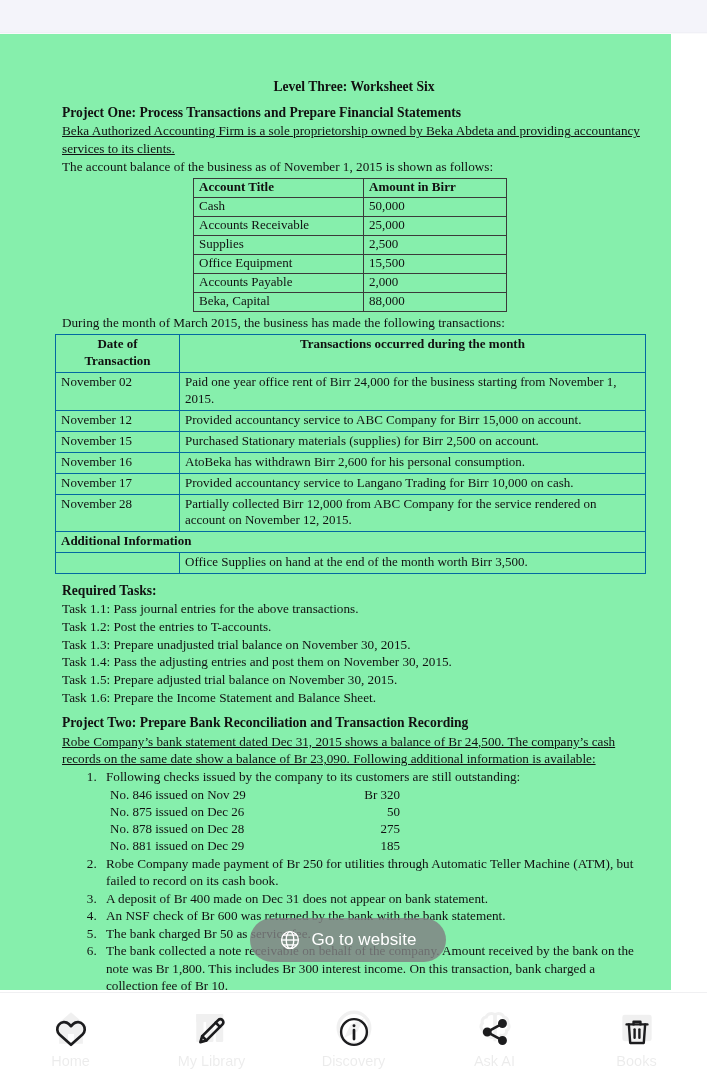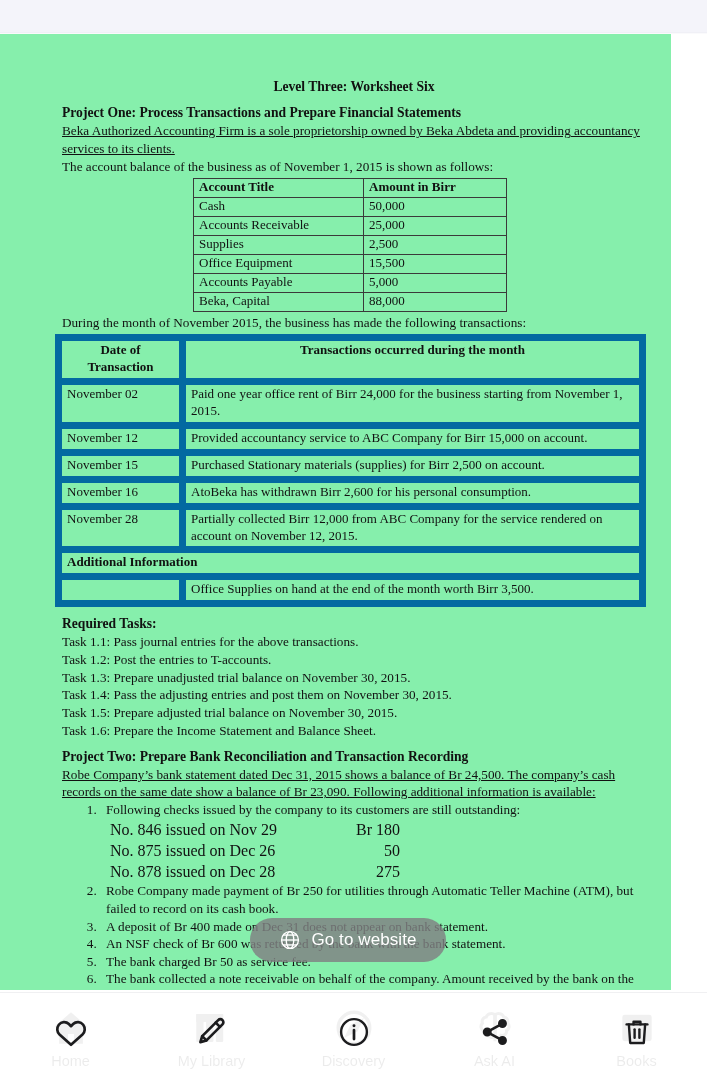--- a/index.html
+++ b/index.html
@@ -60,21 +60,21 @@
   #tbl-accounts th { font-weight:bold; }
   #tbl-accounts .c1 { width:170px; }
 
   
   #tbl-trans {
     margin:3px 0 2px -7px;
     width:591px;
     table-layout:fixed;
   }
   #tbl-trans td, #tbl-trans th {
-    border:7px solid #0369a1;
+    border:1px solid #0369a1;
     padding:1px 5px 2px 5px;
     vertical-align:top;
     text-align:left;
     font-weight:normal;
   }
   #tbl-trans th { font-weight:bold; text-align:center; }
   #tbl-trans .hd-date { width:124px; }
   #tbl-trans td.date { white-space:nowrap; }
   #tbl-trans .addl { font-weight:bold; }
 
@@ -82,21 +82,21 @@
   ol.items {
     margin:0; padding:0 0 0 38px;
     list-style-position:outside;
   }
   ol.items > li {
     margin:0 0 0 0;
     padding-left:6px;
     line-height:1.33;
   }
   .checks { margin:0 0 0 4px; width:290px; }
-  .checks td { padding:0; line-height:1.33; font-size:16px; }
+  .checks td { padding:0; line-height:1.33; font-size:13px; }
   .checks td.amt { text-align:right; width:74px; }
 
   
   #go-website {
     position:absolute;
     left:250px; top:918px;
     width:196px; height:44px;
     border-radius:22px;
     background:rgba(128,128,130,0.82);
     display:flex; align-items:center; justify-content:center; gap:10px;
@@ -179,30 +179,30 @@
         <tr>
           <td class="c1">Supplies</td>
           <td>2,500</td>
         </tr>
         <tr>
           <td class="c1">Office Equipment</td>
           <td>15,500</td>
         </tr>
         <tr>
           <td class="c1">Accounts Payable</td>
-          <td>5,000</td>
+          <td>2,000</td>
         </tr>
         <tr>
           <td class="c1">Beka, Capital</td>
           <td>88,000</td>
         </tr>
       </tbody>
     </table>
 
-    <p class="tight">During the month of November 2015, the business has made the following transactions:</p>
+    <p class="tight">During the month of March 2015, the business has made the following transactions:</p>
 
     <table id="tbl-trans">
       <thead>
         <tr>
           <th class="hd-date">
             <span>Date of</span><br>
             <span>Transaction</span>
           </th>
           <th>Transactions occurred during the month</th>
         </tr>
@@ -216,20 +216,24 @@
           <td class="date">November 12</td>
           <td>Provided accountancy service to ABC Company for Birr 15,000 on account.</td>
         </tr>
         <tr>
           <td class="date">November 15</td>
           <td>Purchased Stationary materials (supplies) for Birr 2,500 on account.</td>
         </tr>
         <tr>
           <td class="date">November 16</td>
           <td>AtoBeka has withdrawn Birr 2,600 for his personal consumption.</td>
+        </tr>
+        <tr>
+          <td class="date">November 17</td>
+          <td>Provided accountancy service to Langano Trading for Birr 10,000 on cash.</td>
         </tr>
         <tr>
           <td class="date">November 28</td>
           <td>Partially collected Birr 12,000 from ABC Company for the service rendered on account on November 12, 2015.</td>
         </tr>
         <tr>
           <td class="addl" colspan="2">Additional Information</td>
         </tr>
         <tr>
           <td class="date">&nbsp;</td>
@@ -251,29 +255,33 @@
 
     <p class="para">Robe Company’s bank statement dated Dec 31, 2015 shows a balance of Br 24,500. The company’s cash records on the same date show a balance of Br 23,090. Following additional information is available:</p>
 
     <ol class="items">
       <li>
         <span>Following checks issued by the company to its customers are still outstanding:</span>
         <table class="checks">
           <tbody>
             <tr>
               <td>No. 846 issued on Nov 29</td>
-              <td class="amt">Br 180</td>
+              <td class="amt">Br 320</td>
             </tr>
             <tr>
               <td>No. 875 issued on Dec 26</td>
               <td class="amt">50</td>
             </tr>
             <tr>
               <td>No. 878 issued on Dec 28</td>
               <td class="amt">275</td>
+            </tr>
+            <tr>
+              <td>No. 881 issued on Dec 29</td>
+              <td class="amt">185</td>
             </tr>
           </tbody>
         </table>
       </li>
       <li>Robe Company made payment of Br 250 for utilities through Automatic Teller Machine (ATM), but failed to record on its cash book.</li>
       <li>A deposit of Br 400 made on Dec 31 does not appear on bank statement.</li>
       <li>An NSF check of Br 600 was returned by the bank with the bank statement.</li>
       <li>The bank charged Br 50 as service fee.</li>
       <li>The bank collected a note receivable on behalf of the company. Amount received by the bank on the note was Br 1,800. This includes Br 300 interest income. On this transaction, bank charged a collection fee of Br 10.</li>
 

